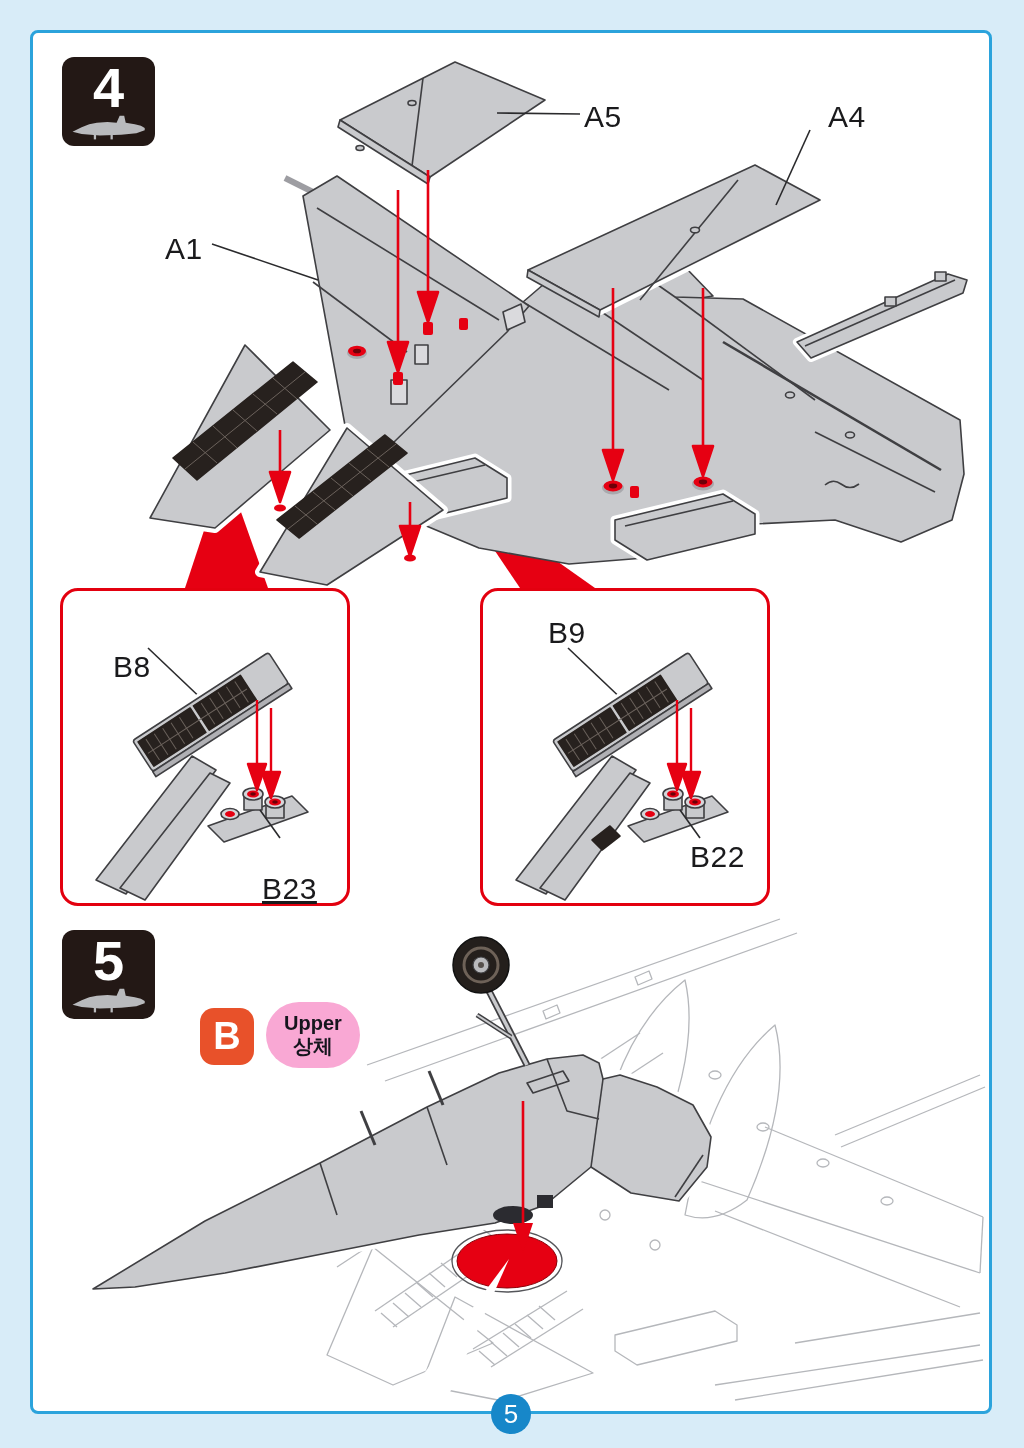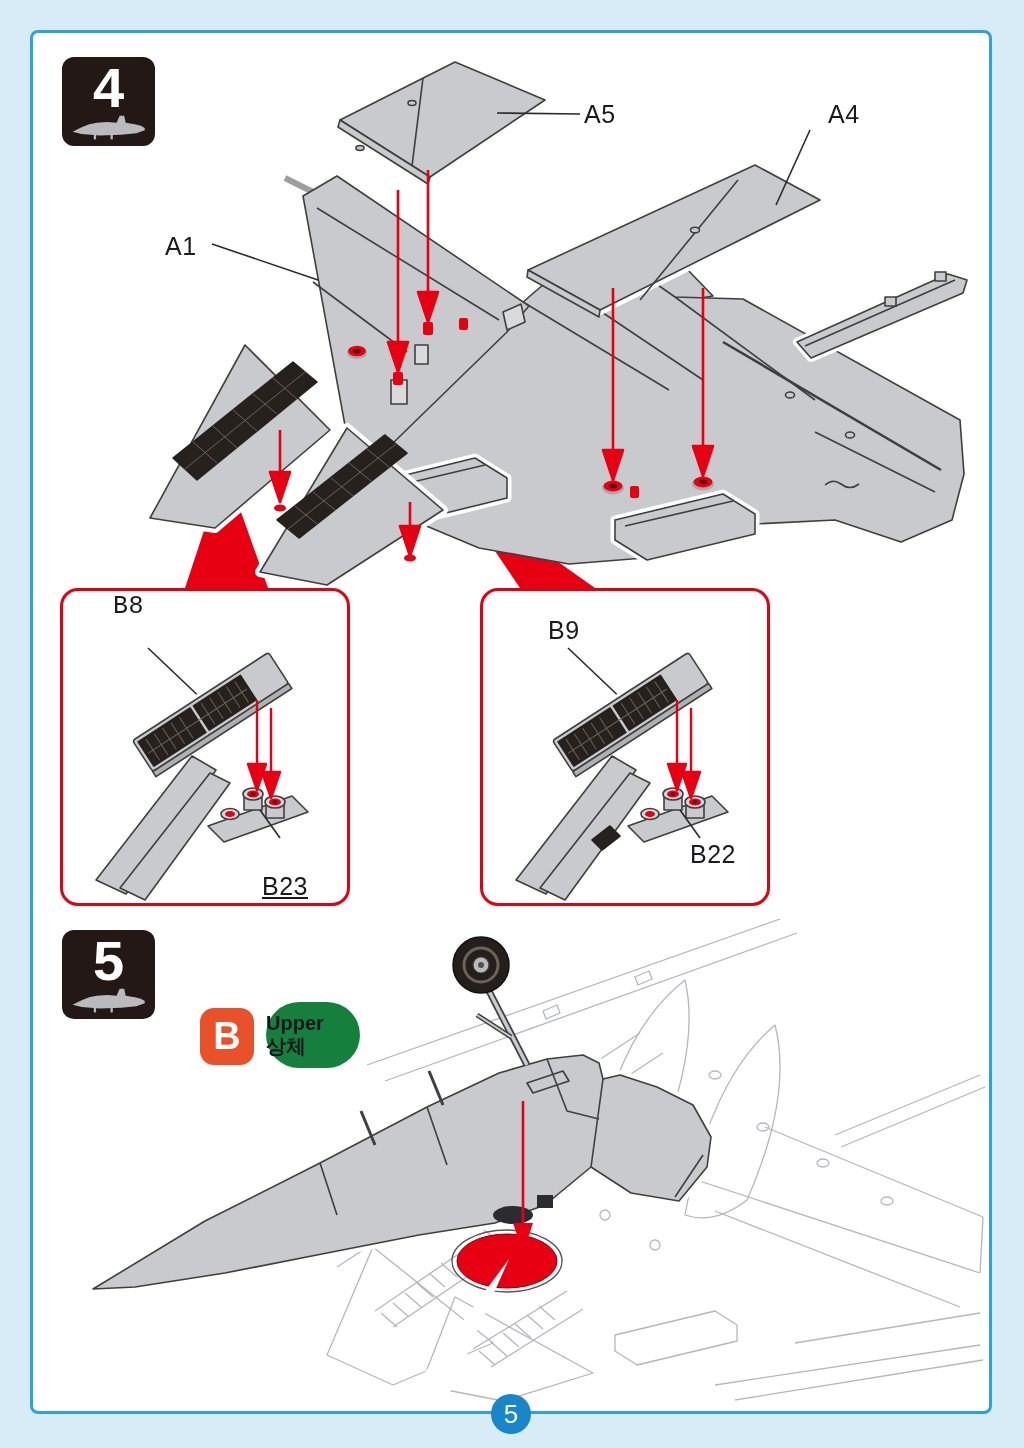--- a/index.html
+++ b/index.html
@@ -5,28 +5,28 @@
   html,body{margin:0;padding:0;background:#d8ecf8;}
   .page{position:relative;width:1024px;height:1448px;background:#d8ecf8;overflow:hidden;
         font-family:"Liberation Sans",sans-serif;}
   .frame{position:absolute;left:30px;top:30px;width:962px;height:1384px;background:#ffffff;
          border:3px solid #2ba3dc;border-radius:8px;box-sizing:border-box;}
   .abs{position:absolute;}
   .step-badge{position:absolute;width:93px;height:89px;background:#231815;border-radius:12px;
               display:flex;flex-direction:column;align-items:center;justify-content:flex-start;}
   .step-badge .num{font-weight:700;font-size:56px;line-height:1;color:#ffffff;margin-top:3px;}
   .step-badge svg{margin-top:-2px;}
-  .plabel{position:absolute;font-size:25px;font-weight:500;color:#1a1a1c;letter-spacing:.5px;line-height:1;}
+  .plabel{position:absolute;font-size:30px;font-weight:500;color:#1a1a1c;letter-spacing:.5px;line-height:1;}
   .callout-box{position:absolute;width:290px;height:318px;background:#ffffff;border:3.5px solid #e3000f;
                border-radius:18px;box-sizing:border-box;}
   .group-badge{position:absolute;left:200px;top:1008px;width:54px;height:57px;background:#e8512a;
                border-radius:14px;display:flex;align-items:center;justify-content:center;
                color:#fff;font-size:38px;font-weight:700;}
-  .note-pill{position:absolute;left:266px;top:1002px;width:94px;height:66px;background:#15803d;
-             border-radius:33px;display:flex;flex-direction:column;justify-content:center;
+  .note-pill{position:absolute;left:266px;top:1002px;width:94px;height:66px;background:#f9a8d4;
+             border-radius:33px;display:flex;flex-direction:column;align-items:center;justify-content:center;
              color:#15151d;font-weight:700;font-size:20px;line-height:1.15;}
   .page-num{position:absolute;left:491px;top:1394px;width:40px;height:40px;border-radius:50%;
             background:#1787c9;color:#fff;display:flex;align-items:center;justify-content:center;
             font-size:26px;font-weight:500;z-index:9;}
   svg{display:block;}
 </style>
 </head>
 <body>
 
 <div class="page">
@@ -230,21 +230,21 @@
       </g>
       <g stroke="#e60012" stroke-width="2.4" fill="#e60012">
         <line x1="197" y1="112" x2="197" y2="182"></line>
           <polygon points="197,202 188,176 206,176"></polygon>
         <line x1="211" y1="120" x2="211" y2="190"></line>
           <polygon points="211,210 202,184 220,184"></polygon>
       </g>
       <line x1="220" y1="250" x2="200" y2="222" stroke="#2a2a2c"></line>
     </g>
   </svg>
-  <div class="plabel" style="left:113px;top:594px;font-family:Liberation Mono, monospace;">B8</div>
+  <div class="plabel" style="left:113px;top:652px;">B8</div>
   <div class="plabel" style="left:262px;top:874px;text-decoration:underline;">B23</div>
 
   <div class="callout-box" style="left:480px;top:588px;"></div>
   <svg class="abs" style="left:480px;top:588px;" width="290" height="318" viewBox="0 0 290 318">
     <g fill="#c9cacd" stroke="#3f3f42" stroke-width="1.6" stroke-linejoin="round">
       <line x1="88" y1="60" x2="148" y2="117" stroke="#2a2a2c"></line>
       <g transform="rotate(-33 150 125)">
         <rect x="70" y="106" width="162" height="37" rx="3" stroke="#ffffff" stroke-width="8" fill="none"></rect>
         <rect x="70" y="106" width="162" height="37" rx="3"></rect>
         <rect x="74" y="110" width="62" height="29" fill="#27211e" stroke="#27211e"></rect>

